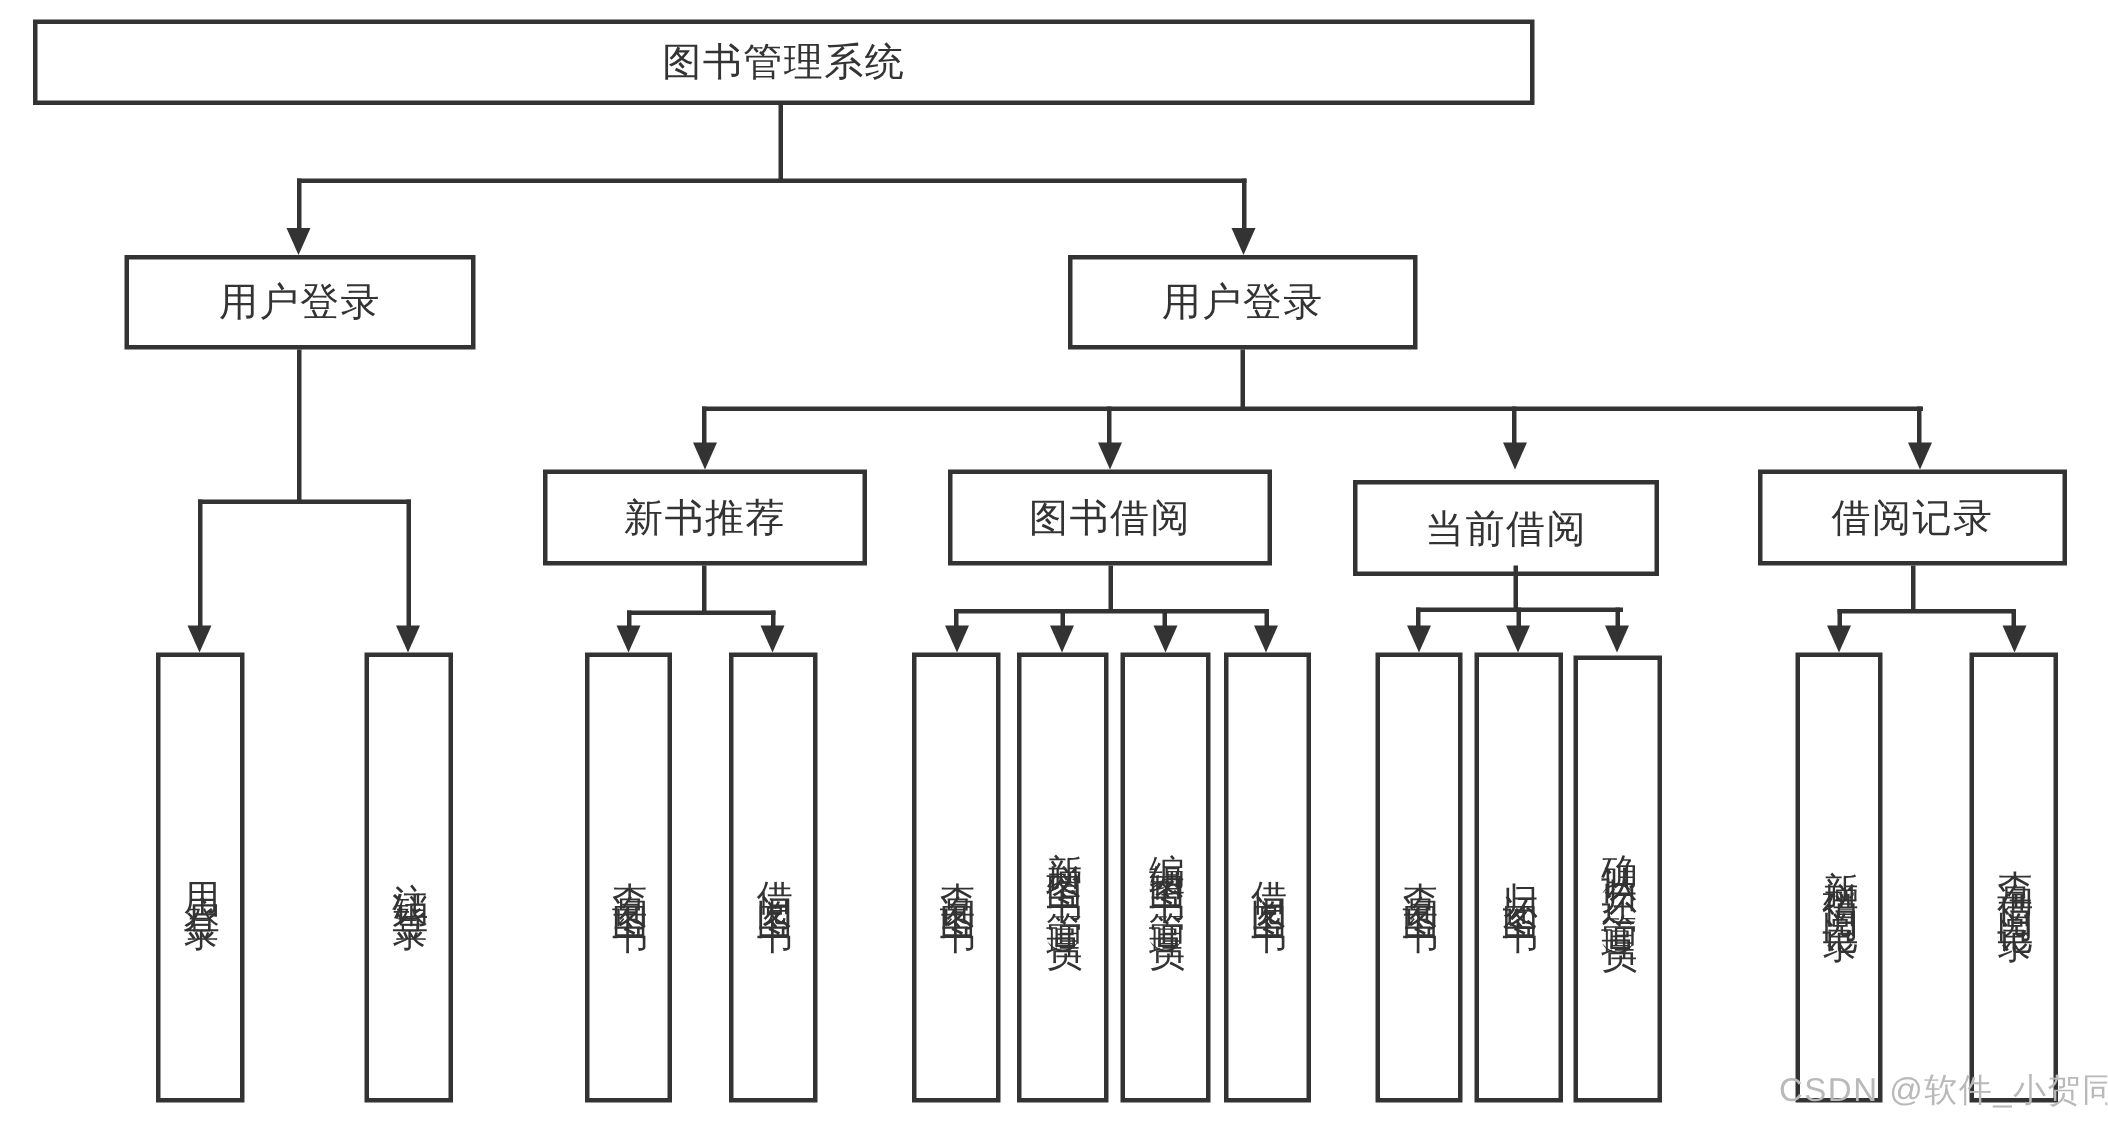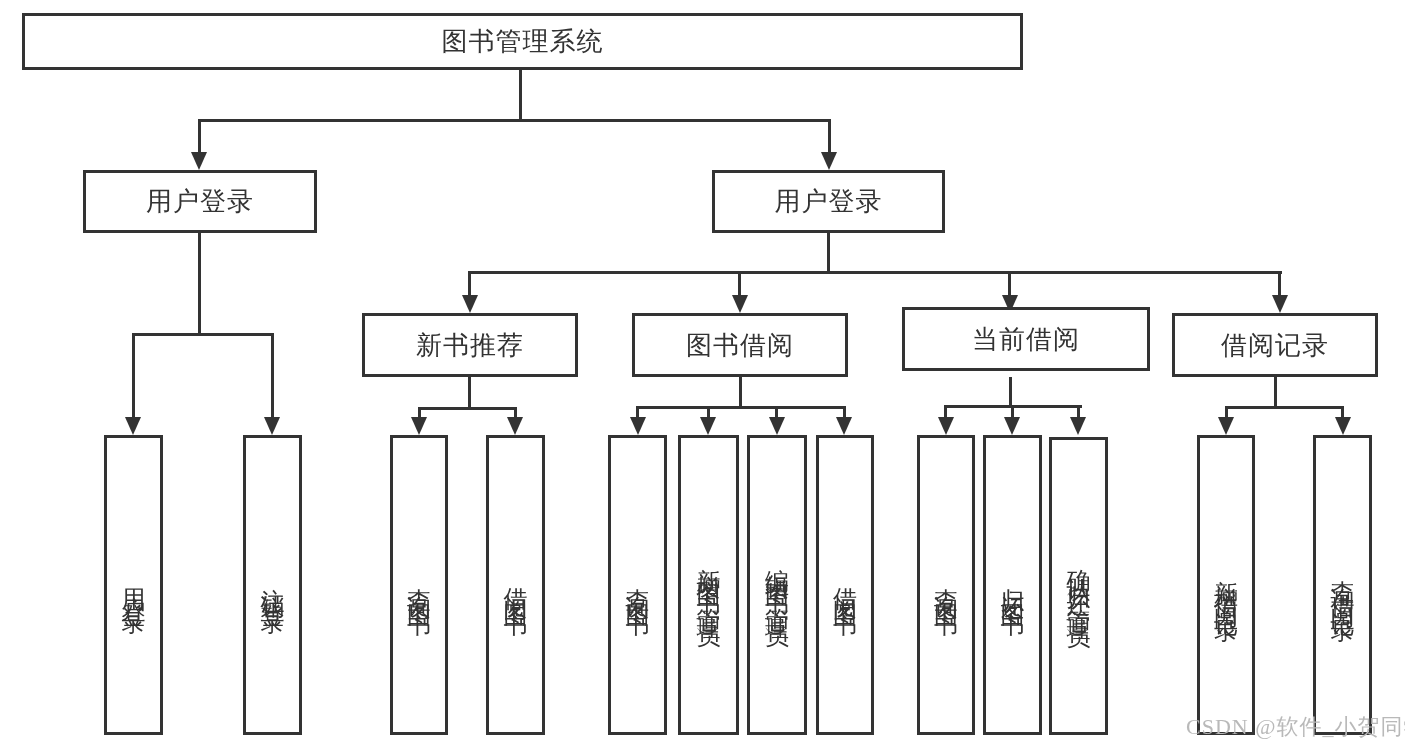--- a/index.html
+++ b/index.html
@@ -1,18 +1,18 @@
 <!DOCTYPE html>
 <html><head>
 <meta charset="utf-8">
 <style>
   html,body{margin:0;padding:0;background:#fff;}
   #canvas{
     position:relative;width:1405px;height:747px;background:#fff;overflow:hidden;
-    font-family:Liberation Serif, serif;color:#333;
+    font-family:Liberation Sans, sans-serif;color:#333;
   }
   .box{
     position:absolute;box-sizing:border-box;border:3px solid #333;background:#fff;
     display:flex;align-items:center;justify-content:center;
     font-size:26px;color:#333;letter-spacing:1px;white-space:nowrap;
   }
   .vbox{
     position:absolute;box-sizing:border-box;border:3px solid #333;background:#fff;
     display:flex;align-items:center;justify-content:center;
   }
@@ -72,21 +72,21 @@
   <div class="ah" style="left:1002px;top:295px;"></div>
   <div class="vl" style="left:1278px;top:271px;height:26px;"></div>
   <div class="ah" style="left:1272px;top:295px;"></div>
 
   <div class="box" style="left:632px;top:313px;width:216px;height:64px;">
     <span>图书借阅</span>
   </div>
   <div class="box" style="left:362px;top:313px;width:216px;height:64px;">
     <span>新书推荐</span>
   </div>
-  <div class="box" style="left:902px;top:307px;width:248px;height:64px;">
+  <div class="box" style="left:902px;top:320px;width:204px;height:64px;">
     <span>当前借阅</span>
   </div>
   <div class="box" style="left:1172px;top:313px;width:206px;height:64px;">
     <span>借阅记录</span>
   </div>
 
   <div class="vl" style="left:468px;top:377px;height:32px;"></div>
   <div class="hl" style="left:418px;top:407px;width:99px;"></div>
   <div class="vl" style="left:418px;top:407px;height:12px;"></div>
   <div class="ah" style="left:411px;top:417px;"></div>

